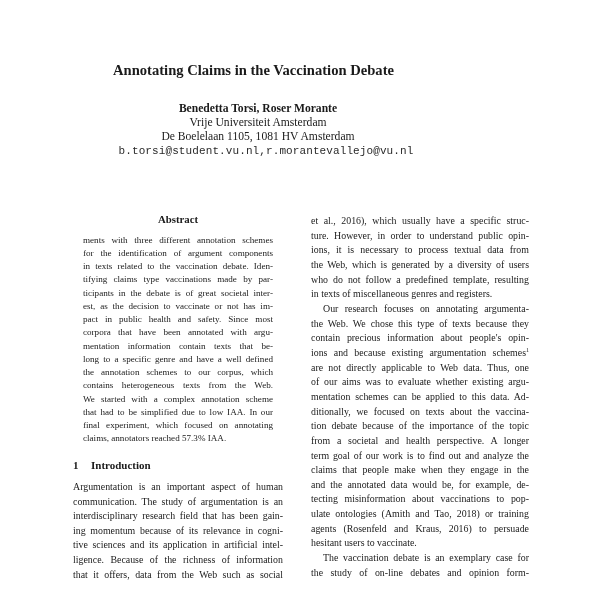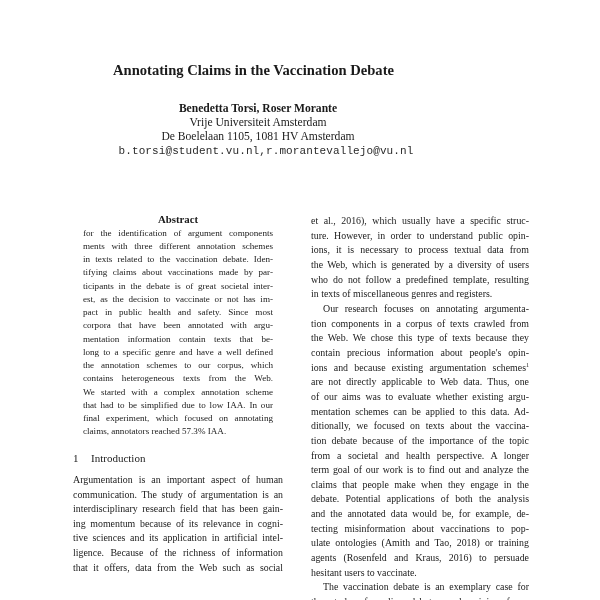--- a/index.html
+++ b/index.html
@@ -7,49 +7,49 @@
          font-family: "Liberation Serif", "DejaVu Serif", serif; color: #1a1a1a; }
   .title { position: absolute; top: 62px; left: 0; width: 507px; text-align: center;
            font-weight: bold; font-size: 14.6px; }
   .authors { position: absolute; top: 102px; left: 0; width: 516px; text-align: center;
              font-size: 11.6px; line-height: 14px; }
   .authors .names { font-weight: bold; }
   .authors .email { font-family: "Liberation Mono", "DejaVu Sans Mono", monospace; font-size: 11px; line-height: 15px; letter-spacing: 0.1px; color: #2a2a2a; padding-left: 16px; }
   .col { position: absolute; font-size: 9.55px; line-height: 13.5px; text-align: justify; }
   .col-left { left: 73px; top: 213px; width: 210px; }
   .col-right { left: 311px; top: 214px; width: 218px; font-size: 9.9px; line-height: 14.65px; }
-  .abstract-head { text-align: center; font-weight: bold; font-size: 10.8px; }
+  .abstract-head { text-align: center; font-weight: bold; font-size: 10.8px; margin-bottom: 7px; }
   .abstract-body { padding: 0 10px; font-size: 9.1px; line-height: 13.25px; }
   .line { display: block; white-space: nowrap; text-align: justify; text-align-last: justify; }
   .line.last { text-align-last: left; }
-  .section-head { font-weight: normal; font-size: 11px; margin-top: 13px; margin-bottom: 8px; }
+  .section-head { font-weight: bold; font-size: 11px; margin-top: 13px; margin-bottom: 8px; }
   .section-head .num { display: inline-block; width: 18px; }
   .intro-body { font-size: 9.9px; line-height: 14.6px; }
   .indent { text-indent: 12px; }
   sup { font-size: 6px; vertical-align: 4px; line-height: 0; }
 </style>
 </head>
 <body>
 
 <div class="title">Annotating Claims in the Vaccination Debate</div>
 
 <div class="authors">
   <div class="names">Benedetta Torsi, Roser Morante</div>
   <div>Vrije Universiteit Amsterdam</div>
   <div>De Boelelaan 1105, 1081 HV Amsterdam</div>
   <div class="email">b.torsi@student.vu.nl,r.morantevallejo@vu.nl</div>
 </div>
 
 <div class="col col-left">
   <div class="abstract-head">Abstract</div>
   <div class="abstract-body" id="abstract-body">
+      <span class="line">ments with three different annotation schemes</span>
       <span class="line">for the identification of argument components</span>
-      <span class="line">ments with three different annotation schemes</span>
       <span class="line">in texts related to the vaccination debate. Iden-</span>
-      <span class="line">tifying claims about vaccinations made by par-</span>
+      <span class="line">tifying claims type vaccinations made by par-</span>
       <span class="line">ticipants in the debate is of great societal inter-</span>
       <span class="line">est, as the decision to vaccinate or not has im-</span>
       <span class="line">pact in public health and safety.  Since most</span>
       <span class="line">corpora that have been annotated with argu-</span>
       <span class="line">mentation information contain texts that be-</span>
       <span class="line">long to a specific genre and have a well defined</span>
       <span class="line">the annotation schemes to our corpus, which</span>
       <span class="line">contains heterogeneous texts from the Web.</span>
       <span class="line">We started with a complex annotation scheme</span>
       <span class="line">that had to be simplified due to low IAA. In our</span>
@@ -74,33 +74,31 @@
   <div id="right-p1">
       <span class="line">et al., 2016), which usually have a specific struc-</span>
       <span class="line">ture. However, in order to understand public opin-</span>
       <span class="line">ions, it is necessary to process textual data from</span>
       <span class="line">the Web, which is generated by a diversity of users</span>
       <span class="line">who do not follow a predefined template, resulting</span>
       <span class="line last">in texts of miscellaneous genres and registers.</span>
     </div>
   <div id="right-p2">
       <span class="line indent">Our research focuses on annotating argumenta-</span>
-      <span class="line">tion components in a corpus of texts crawled from</span>
       <span class="line">the Web. We chose this type of texts because they</span>
       <span class="line">contain precious information about people's opin-</span>
       <span class="line">ions and because existing argumentation schemes<sup>1</sup></span>
       <span class="line">are not directly applicable to Web data. Thus, one</span>
       <span class="line">of our aims was to evaluate whether existing argu-</span>
       <span class="line">mentation schemes can be applied to this data. Ad-</span>
       <span class="line">ditionally, we focused on texts about the vaccina-</span>
       <span class="line">tion debate because of the importance of the topic</span>
       <span class="line">from a societal and health perspective.  A longer</span>
       <span class="line">term goal of our work is to find out and analyze the</span>
       <span class="line">claims that people make when they engage in the</span>
-      <span class="line">debate. Potential applications of both the analysis</span>
       <span class="line">and the annotated data would be, for example, de-</span>
       <span class="line">tecting misinformation about vaccinations to pop-</span>
       <span class="line">ulate ontologies (Amith and Tao, 2018) or training</span>
       <span class="line">agents (Rosenfeld and Kraus, 2016) to persuade</span>
       <span class="line last">hesitant users to vaccinate.</span>
     </div>
   <div id="right-p3">
       <span class="line indent">The vaccination debate is an exemplary case for</span>
       <span class="line">the study of on-line debates and opinion form-</span>
     </div>

